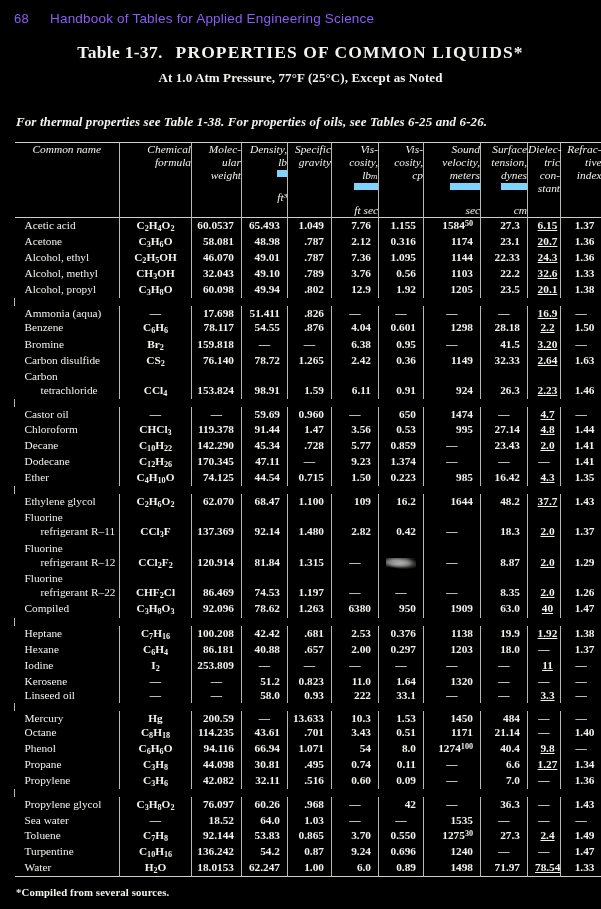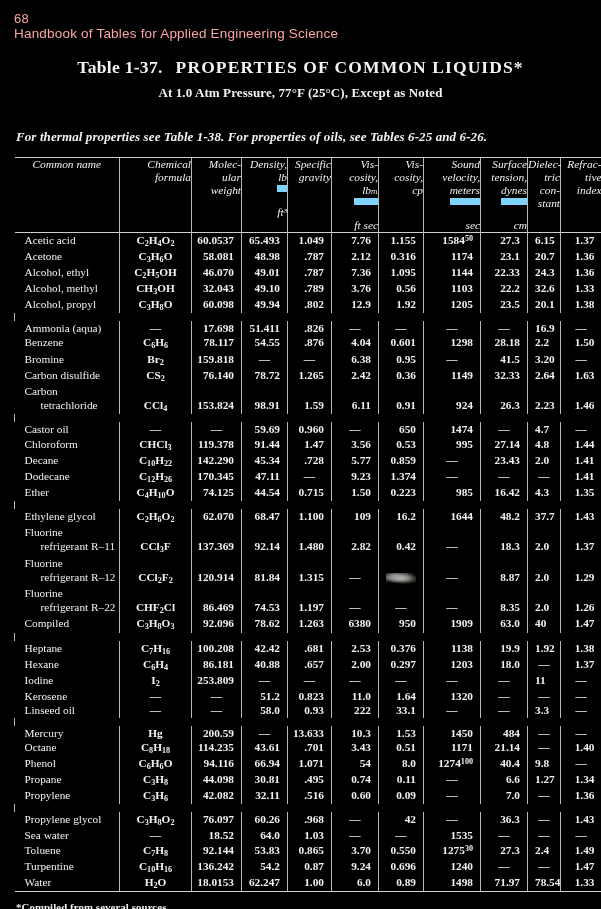--- a/index.html
+++ b/index.html
@@ -17,22 +17,21 @@
     box-sizing:border-box;
     padding:0 14px;
   }
   
   .runhead{
     display:flex;align-items:baseline;
     padding-top:11px;
     font-family:"Liberation Sans","DejaVu Sans",sans-serif;
     font-size:13.5px;
     letter-spacing:.2px;
-    color:#fca5a5;
-    flex-direction:column;
+    color:#8b5cf6;
   }
   .runhead .folio{width:36px;font-size:13px;}
   .runhead .booktitle{font-size:13.5px;}
 
   
   .title-main{
     text-align:center;
     margin-top:16px;
     font-size:17.5px;
     font-weight:bold;
@@ -107,23 +106,24 @@
   tbody td.formula{
     text-align:center;
     font-weight:bold;
   }
   tbody td.num{
     text-align:right;
     font-weight:bold;
     padding-right:7px;
   }
   tbody td.numl{
-    text-align:left;
+    text-align:center;
     font-weight:bold;
     padding-left:7px;
+    text-decoration:underline;
   }
   tbody td.dash{
     text-align:center;
     font-weight:bold;
   }
   tr.spacer td{height:8px;line-height:8px;font-size:0;}
   sub{font-size:.72em;vertical-align:-0.22em;}
   sup{font-size:.72em;vertical-align:0.42em;}
 
   .smudge{

